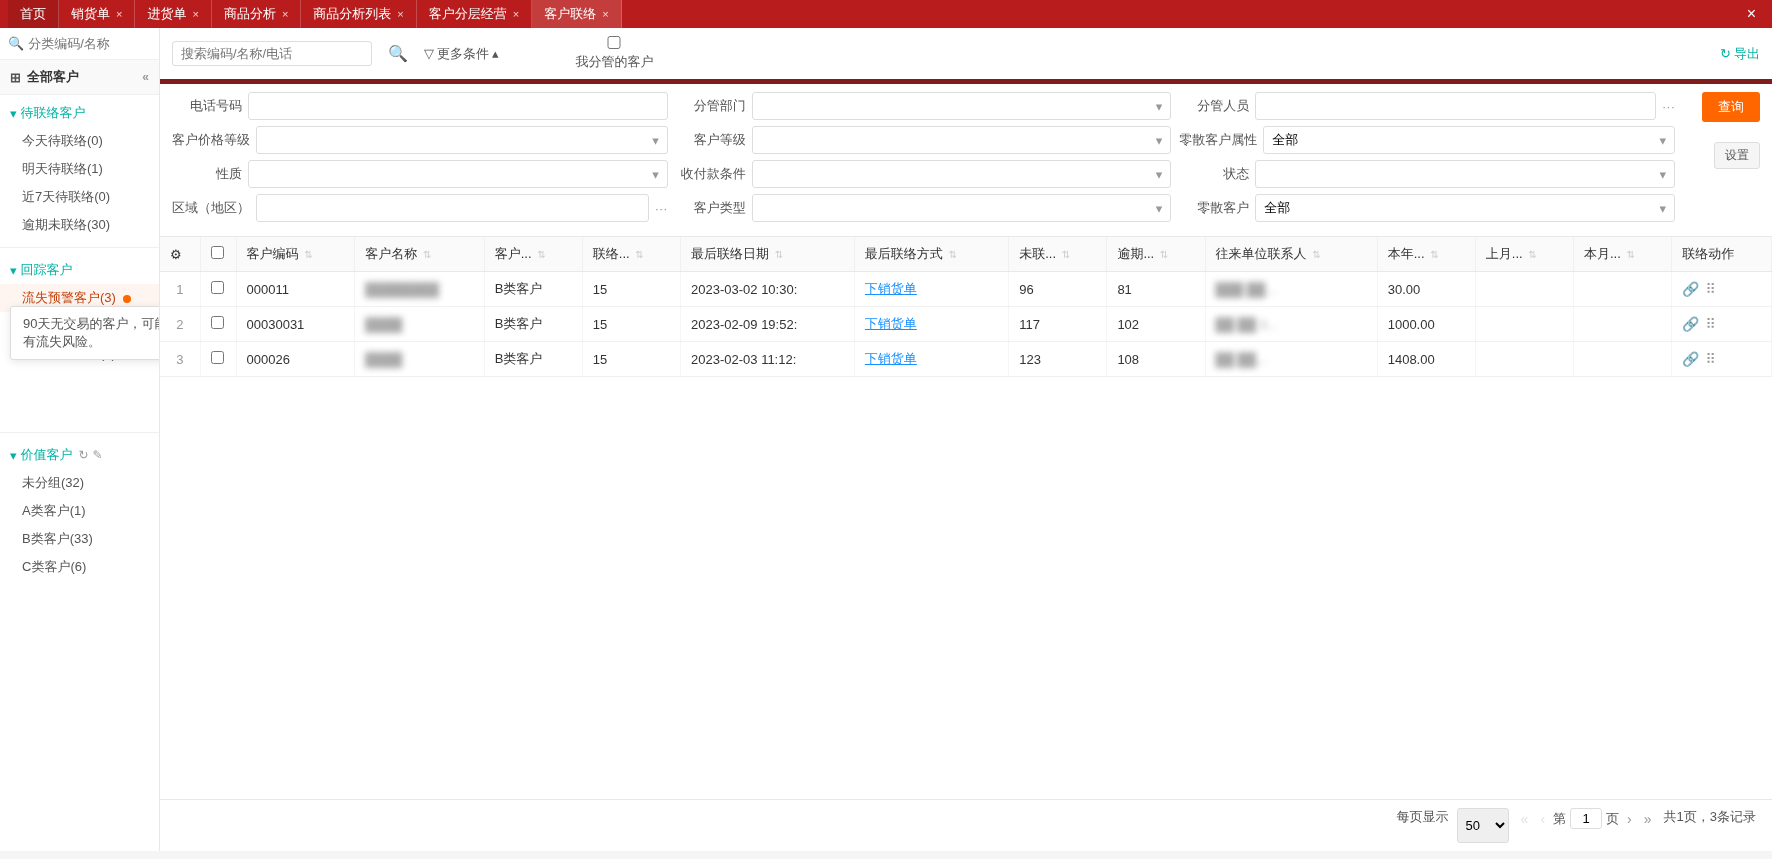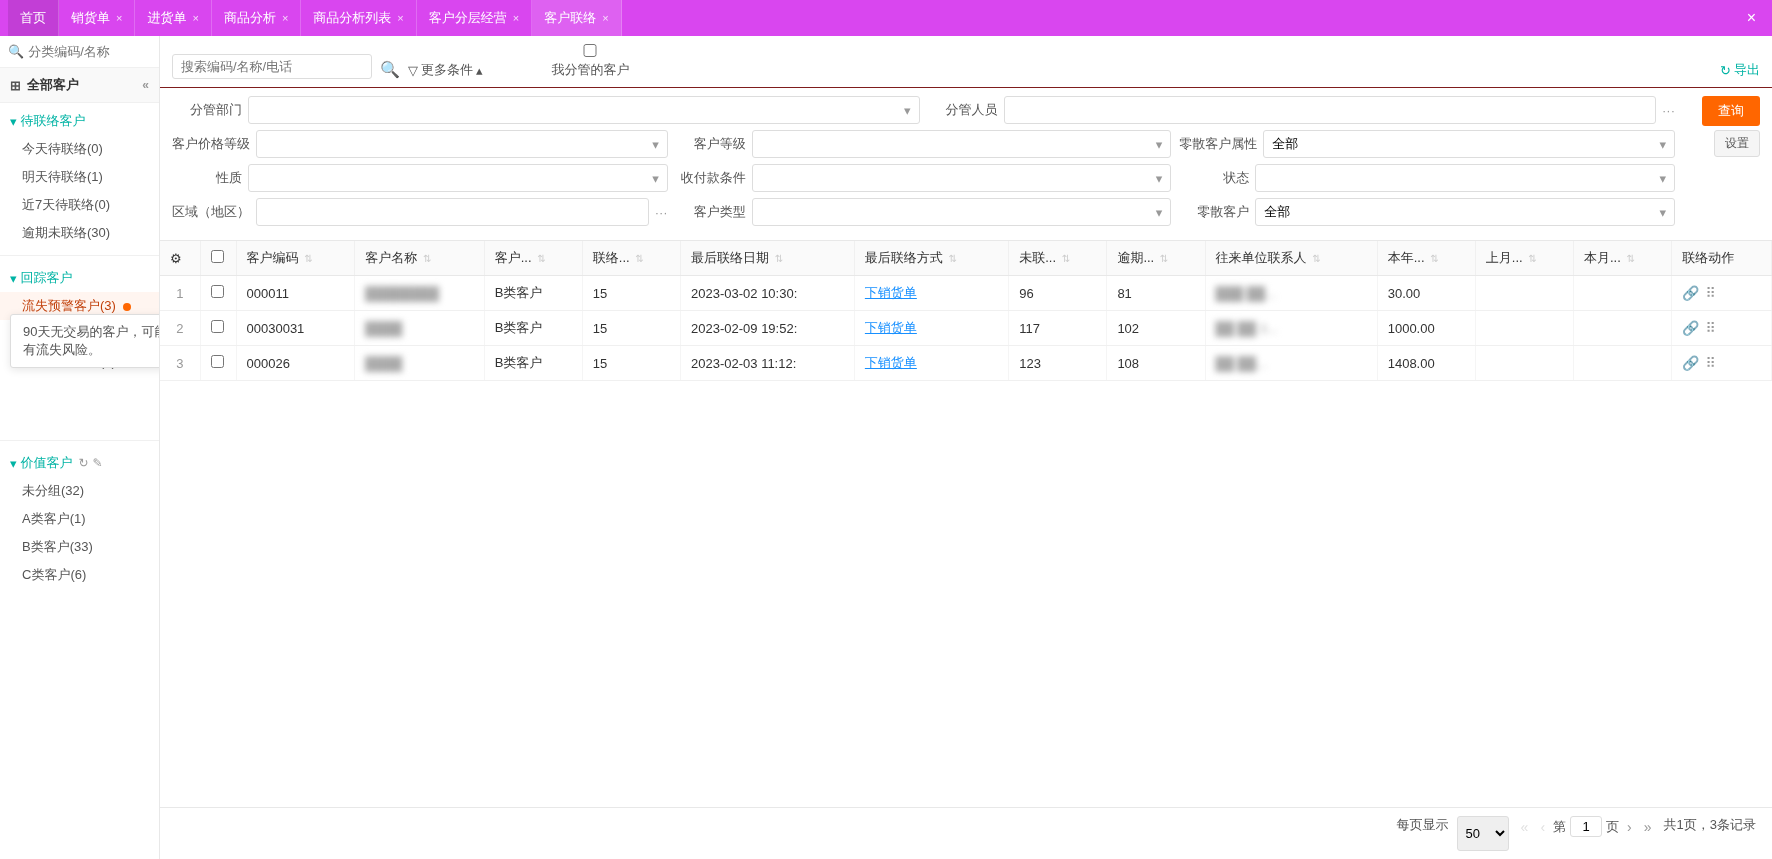--- a/index.html
+++ b/index.html
@@ -1,21 +1,21 @@
 <!DOCTYPE html>
 <html><head>
   <meta charset="utf-8">
   <style>
     * { box-sizing: border-box; margin: 0; padding: 0; font-family: 'Microsoft YaHei', Arial, sans-serif; font-size: 13px; }
     body { background: #f5f5f5; overflow: hidden; }
 
     
     .top-nav {
-      background: #d946ef;
-      height: 36px;
+      background: #b91c1c;
+      height: 28px;
       display: flex;
       align-items: center;
       padding: 0 8px;
       color: white;
     }
     .nav-tab {
       display: inline-flex;
       align-items: center;
       padding: 0 12px;
       height: 36px;
@@ -130,23 +130,23 @@
       flex-direction: column;
       overflow: hidden;
       background: #f5f5f5;
     }
 
     
     .filter-bar {
       background: white;
       padding: 8px 12px;
       display: flex;
-      align-items: flex-end;
-      border-bottom: 1px solid #7f1d1d;
-      gap: 8px;
+      align-items: center;
+      border-bottom: 5px solid #7f1d1d;
+      gap: 16px;
     }
     .filter-bar input {
       border: 1px solid #ddd;
       padding: 4px 8px;
       border-radius: 3px;
       outline: none;
       font-size: 13px;
       color: #999;
       width: 200px;
     }
@@ -247,21 +247,21 @@
       border: 1px solid #ddd;
       padding: 4px 10px;
       border-radius: 3px;
       cursor: pointer;
       font-size: 12px;
       margin-left: 23px;
     }
     .action-btns {
       display: flex;
       flex-direction: column;
-      gap: 4px;
+      gap: 20px;
       align-items: flex-end;
       margin-left: 8px;
     }
 
     
     .table-container {
       flex: 1;
       overflow: auto;
       background: white;
       margin: 0;
@@ -479,20 +479,24 @@
         <span>↻</span>
         <span>导出</span>
       </span>
     </div>
 
     <div class="filter-panel">
       <div style="display:flex; gap:8px;">
         <div style="flex:1;">
 
           <div class="filter-row">
+            <div class="filter-field">
+              <span class="filter-label">电话号码</span>
+              <input class="filter-input" type="text" value="" style="">
+            </div>
             <div class="filter-field">
               <span class="filter-label">分管部门</span>
               <div class="filter-select">
                 <span></span>
                 <span class="arrow">▾</span>
               </div>
             </div>
             <div class="filter-field">
               <span class="filter-label">分管人员</span>
               <input class="filter-input" type="text" value="" style="flex: 1 1 0%;">

